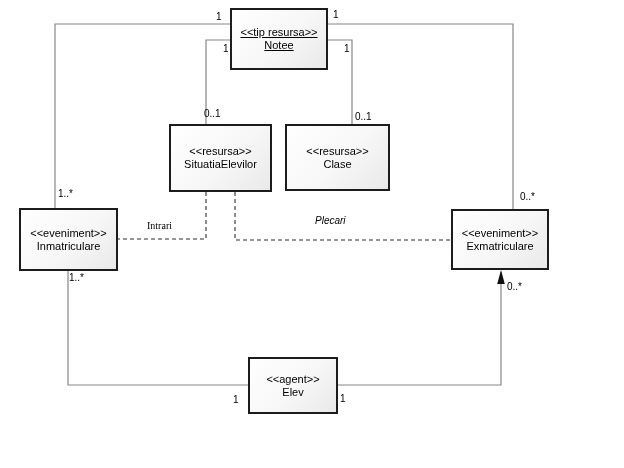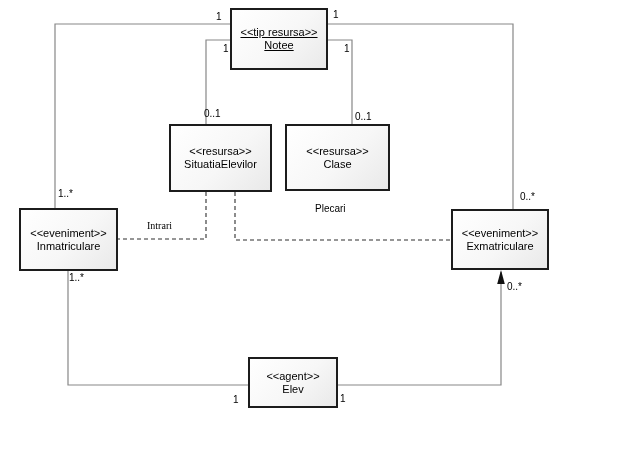--- a/index.html
+++ b/index.html
@@ -20,36 +20,36 @@
   .node span{display:block;white-space:nowrap;}
   .label{
     position:absolute;z-index:3;font-size:10px;line-height:10px;white-space:nowrap;
   }
   
   #n-elev          {left:230px;top:8px;  width:98px; height:62px;text-decoration:underline;}
   #n-situatia      {left:169px;top:124px;width:103px;height:68px;}
   #n-notee         {left:285px;top:124px;width:105px;height:67px;}
   #n-inmatriculare {left:19px; top:208px;width:99px; height:63px;}
   #n-exmatriculare {left:451px;top:209px;width:98px; height:61px;}
-  #n-clase         {left:248px;top:357px;width:90px; height:51px;}
+  #n-clase         {left:248px;top:357px;width:90px; height:57px;}
   
   #m1 {left:216px;top:12px;}
   #m2 {left:58px; top:189px;}
   #m3 {left:223px;top:44px;}
   #m4 {left:204px;top:109px;}
   #m5 {left:333px;top:10px;}
   #m6 {left:520px;top:192px;}
   #m7 {left:344px;top:44px;}
   #m8 {left:355px;top:112px;}
   #m9 {left:69px; top:273px;}
   #m10{left:233px;top:395px;}
   #m11{left:340px;top:394px;}
   #m12{left:507px;top:282px;}
   #el-intrari{left:147px;top:221px;font-family:Liberation Serif, serif;}
-  #el-plecari{left:315px;top:204px;}
+  #el-plecari{left:315px;top:216px;font-style:italic;}
 </style>
 </head>
 <body>
 
 <svg class="edges" width="624" height="468" viewBox="0 0 624 468">
 
   <polyline points="230,24 55,24 55,208" fill="none" stroke-width="1.2" stroke="#878787"></polyline>
   <polyline points="230,40 206,40 206,124" fill="none" stroke-width="1.2" stroke="#878787"></polyline>
   <polyline points="328,24 513,24 513,209" fill="none" stroke-width="1.2" stroke="#878787"></polyline>
   <polyline points="328,40 352,40 352,124" fill="none" stroke-width="1.2" stroke="#878787"></polyline>

